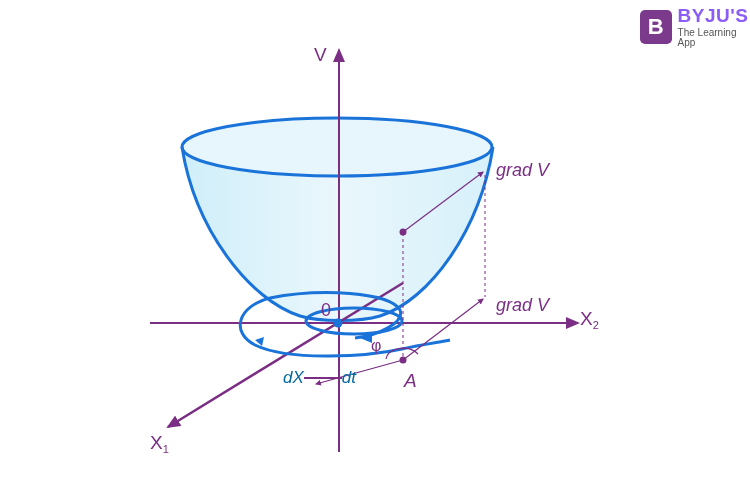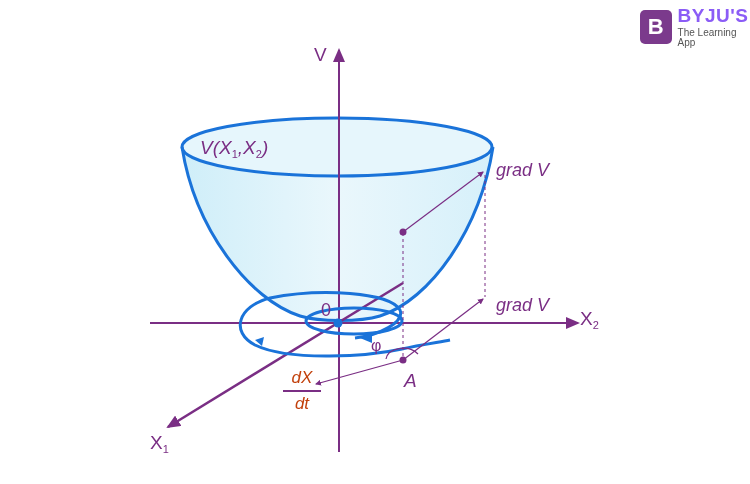--- a/index.html
+++ b/index.html
@@ -6,21 +6,21 @@
   body { width:750px; height:484px; position:relative; overflow:hidden; font-family:"Liberation Sans", sans-serif; }
   #stage { position:absolute; left:0; top:0; width:750px; height:484px; }
   .lbl { position:absolute; color:#7a2e84; font-family:"Liberation Sans", sans-serif; white-space:nowrap; }
   .it { font-style:italic; }
   sub { font-size:11px; vertical-align:-4px; font-style:normal; }
   .logo { position:absolute; left:640px; top:10px; height:34px; display:flex; align-items:center; }
   .logo-box { width:34px; height:34px; background:#7b3a8c; border-radius:5px; color:#fff; display:flex; align-items:center; justify-content:center; font-weight:bold; font-size:22px; }
   .logo-text { margin-left:6px; display:flex; flex-direction:column; line-height:1; }
   .logo-brand { color:#8b5cf6; font-weight:bold; font-size:19px; letter-spacing:0.5px; }
   .logo-tag { color:#555; font-size:10px; margin-top:3px; }
-  .frac { position:absolute; left:283px; top:368px; display:flex; flex-direction:column; align-items:center; color:#c2410c; font-style:italic; font-size:17px; }
+  .frac { position:absolute; left:283px; top:368px; display:flex; flex-direction:row; align-items:center; color:#0369a1; font-style:italic; font-size:17px; }
   .frac .bar { width:38px; height:1.5px; background:#7a2e84; margin:2px 0; }
 </style>
 </head>
 <body>
 
 <div id="stage">
   <svg width="750" height="484" viewBox="0 0 750 484">
     <defs>
       <linearGradient id="bowlFill" x1="0" x2="1" y1="0" y2="0">
         <stop offset="0" stop-color="#cfeef9"></stop>
@@ -68,21 +68,20 @@
 
     <line x1="403" y1="360" x2="316" y2="384" stroke="#7a2e84" stroke-width="1.2" marker-end="url(#arrSmall)"></line>
 
     <path d="M386,359 C388,348 408,344 418,354" fill="none" stroke="#7a2e84" stroke-width="1.2"></path>
     <circle cx="403" cy="360" r="3.5" fill="#7a2e84"></circle>
   </svg>
 
   
   <div class="lbl" style="left:314px; top:44px; font-size:19px;">V</div>
 
-  <div class="lbl it" style="left:200px; top:137px; font-size:19px;"><span>V(X</span><sub>1</sub><span>,X</span><sub>2</sub><span>)</span></div>
 
   <div class="lbl it" style="left:496px; top:160px; font-size:18px;">grad V</div>
   <div class="lbl it" style="left:496px; top:295px; font-size:18px;">grad V</div>
 
   <div class="lbl" style="left:321px; top:300px; font-size:18px;">0</div>
 
   <div class="lbl" style="left:580px; top:308px; font-size:19px;"><span>X</span><sub>2</sub></div>
 
   <div class="lbl" style="left:150px; top:432px; font-size:19px;"><span>X</span><sub>1</sub></div>
 

